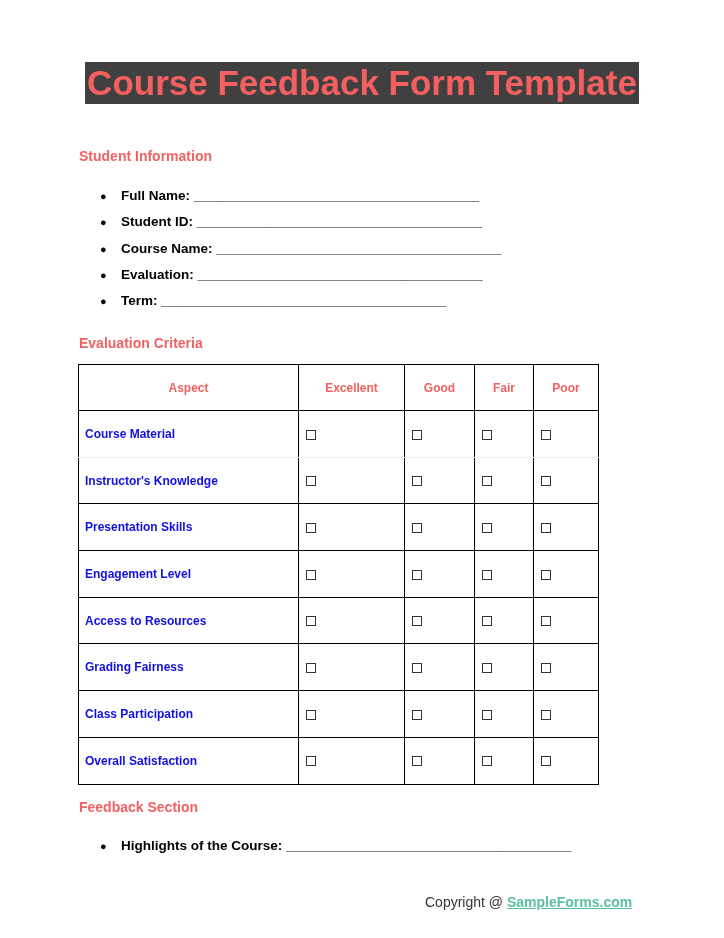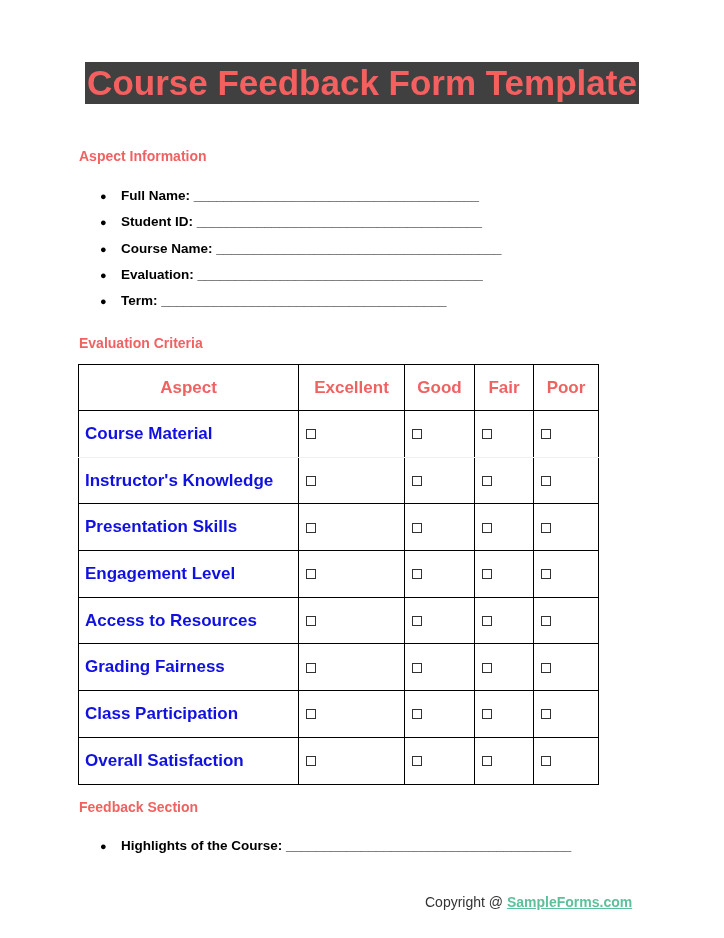--- a/index.html
+++ b/index.html
@@ -6,39 +6,39 @@
   body { width: 724px; height: 938px; position: relative; overflow: hidden;
          font-family: "Liberation Sans", sans-serif; color: #000; }
   .title-wrap { position: absolute; left: 0; right: 0; top: 62px; text-align: center; }
   .title { display: inline-block; background: #404040; color: #f46060;
            font-weight: bold; font-size: 35px; line-height: 42px; padding: 0 2px; letter-spacing: 0px; }
   .section-heading { position: absolute; left: 79px; color: #f06262; font-weight: bold; font-size: 14px; }
   .bullet-list { position: absolute; left: 100px; margin: 0; padding: 0; list-style: none; }
   .bullet-list li { position: relative; font-weight: bold; font-size: 13.5px; height: 26.3px; line-height: 20px; white-space: nowrap; }
   .bullet { display: inline-block; width: 21px; font-size: 11px; vertical-align: top; }
   table.eval { position: absolute; left: 78px; top: 364px; border-collapse: collapse; }
-  table.eval td, table.eval th { border: 1.5px solid #000; padding: 0; font-size: 17px; }
+  table.eval td, table.eval th { border: 1.5px solid #000; padding: 0; font-size: 12px; }
   table.eval th { color: #f06262; font-weight: bold; height: 45px; text-align: center; }
   table.eval td.aspect { color: #1010e0; font-weight: bold; padding-left: 6px; text-align: left; }
   table.eval td.cb { padding-left: 7px; text-align: left; }
   table.eval tr.row { height: 46.7px; }
   table.eval tr.soft-bottom td { border-bottom: 1px solid #f0f0f0; margin-left: 44px; }
   table.eval tr.soft-top td { border-top: 1px solid #f0f0f0; }
   .checkbox { display: inline-block; width: 8px; height: 8px; border: 1.5px solid #333; vertical-align: middle; }
   .footer { position: absolute; left: 425px; top: 894px; font-size: 14px; color: #333; }
   .footer a { color: #5cc19a; font-weight: bold; text-decoration: underline; }
 </style>
 </head>
 <body>
 
 <div class="title-wrap">
   <span class="title">Course Feedback Form Template</span>
 </div>
 
-<div class="section-heading" style="top:148px;">Aspect Information</div>
+<div class="section-heading" style="top:148px;">Student Information</div>
 
 <ul class="bullet-list" style="top:186px;">
   <li><span class="bullet">●</span><span>Full Name: </span><span>______________________________________</span></li>
   <li><span class="bullet">●</span><span>Student ID: </span><span>______________________________________</span></li>
   <li><span class="bullet">●</span><span>Course Name: </span><span>______________________________________</span></li>
   <li><span class="bullet">●</span><span>Evaluation: </span><span>______________________________________</span></li>
   <li><span class="bullet">●</span><span>Term: </span><span>______________________________________</span></li>
 </ul>
 
 <div class="section-heading" style="top:335px;">Evaluation Criteria</div>

